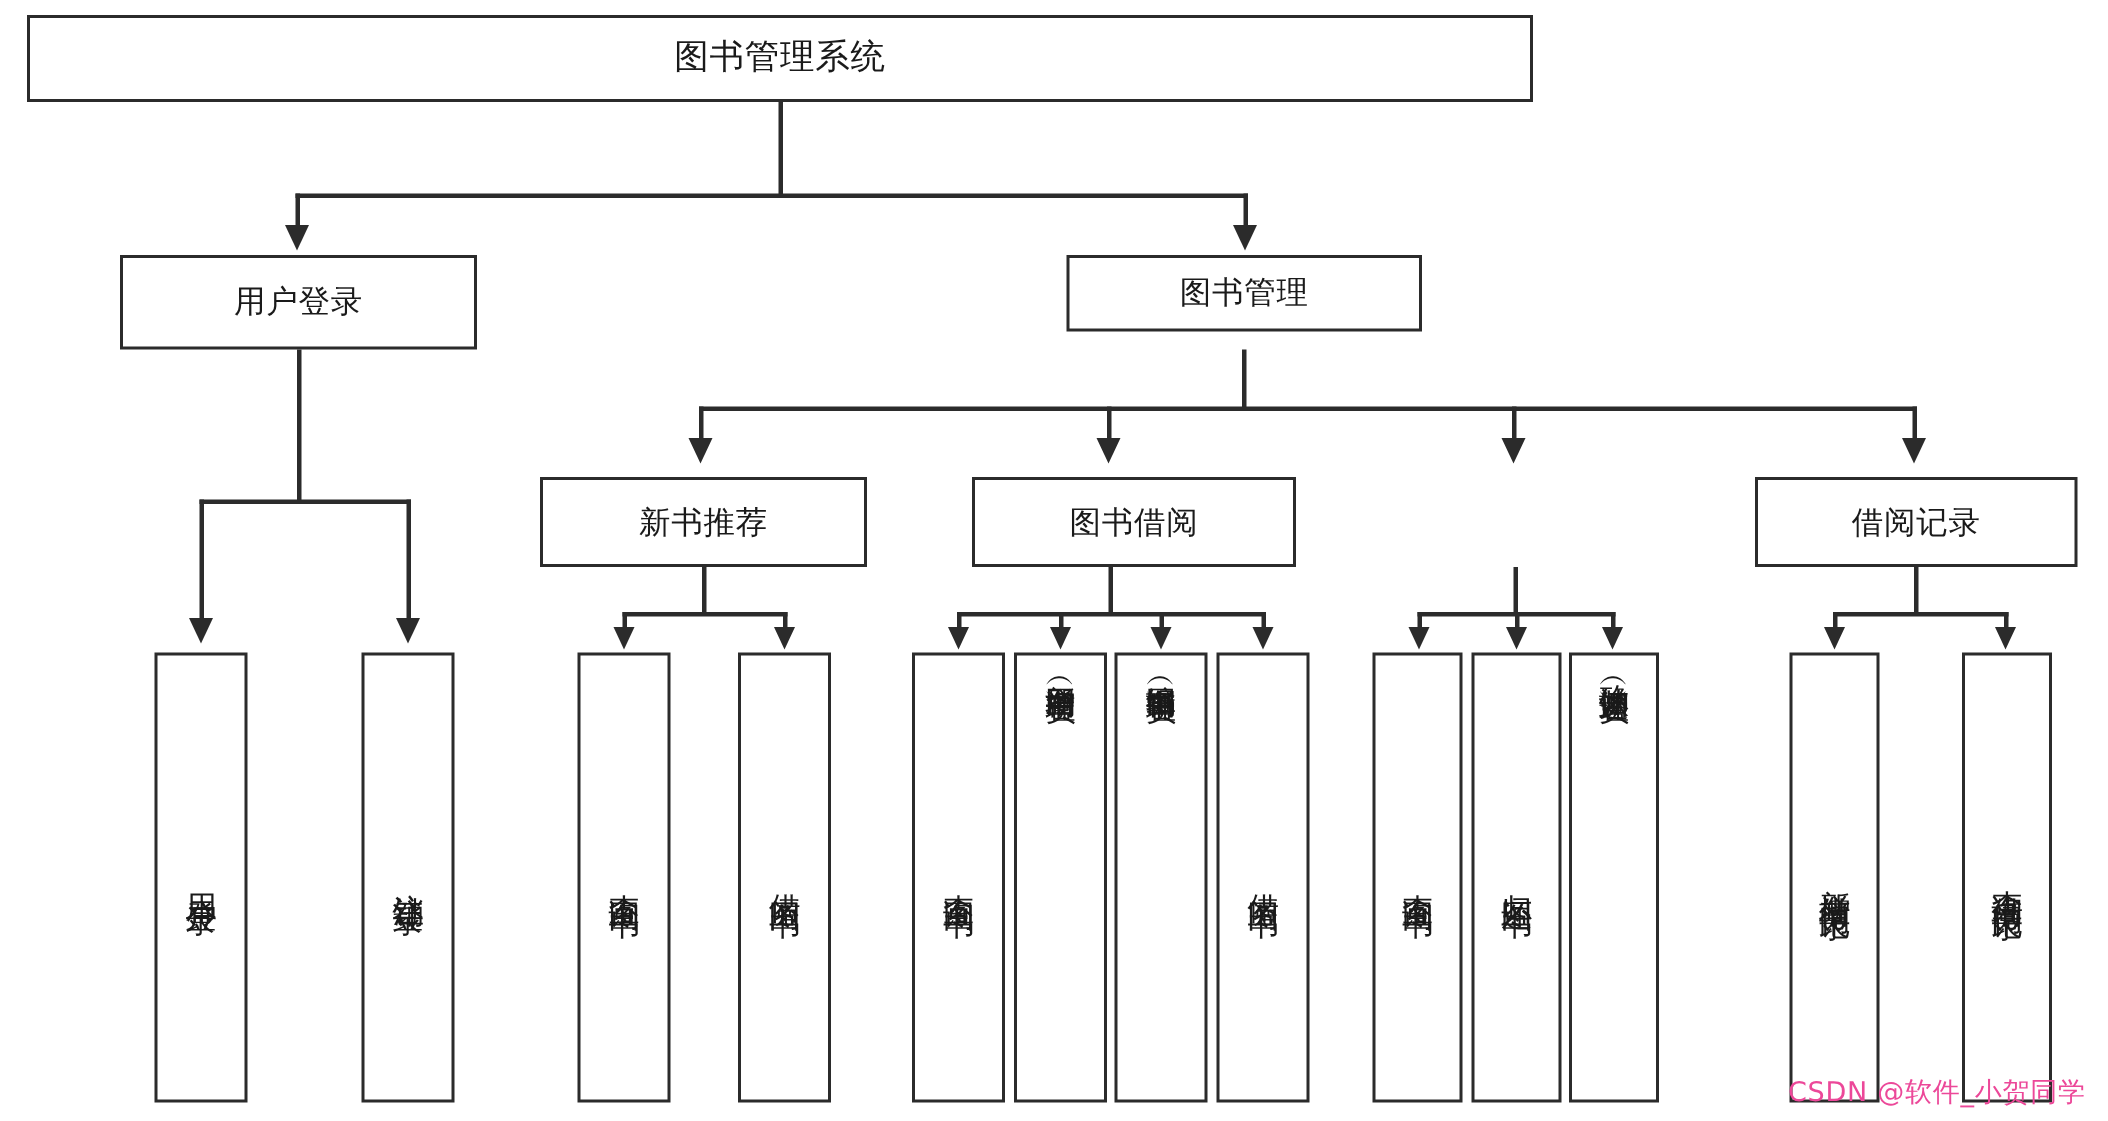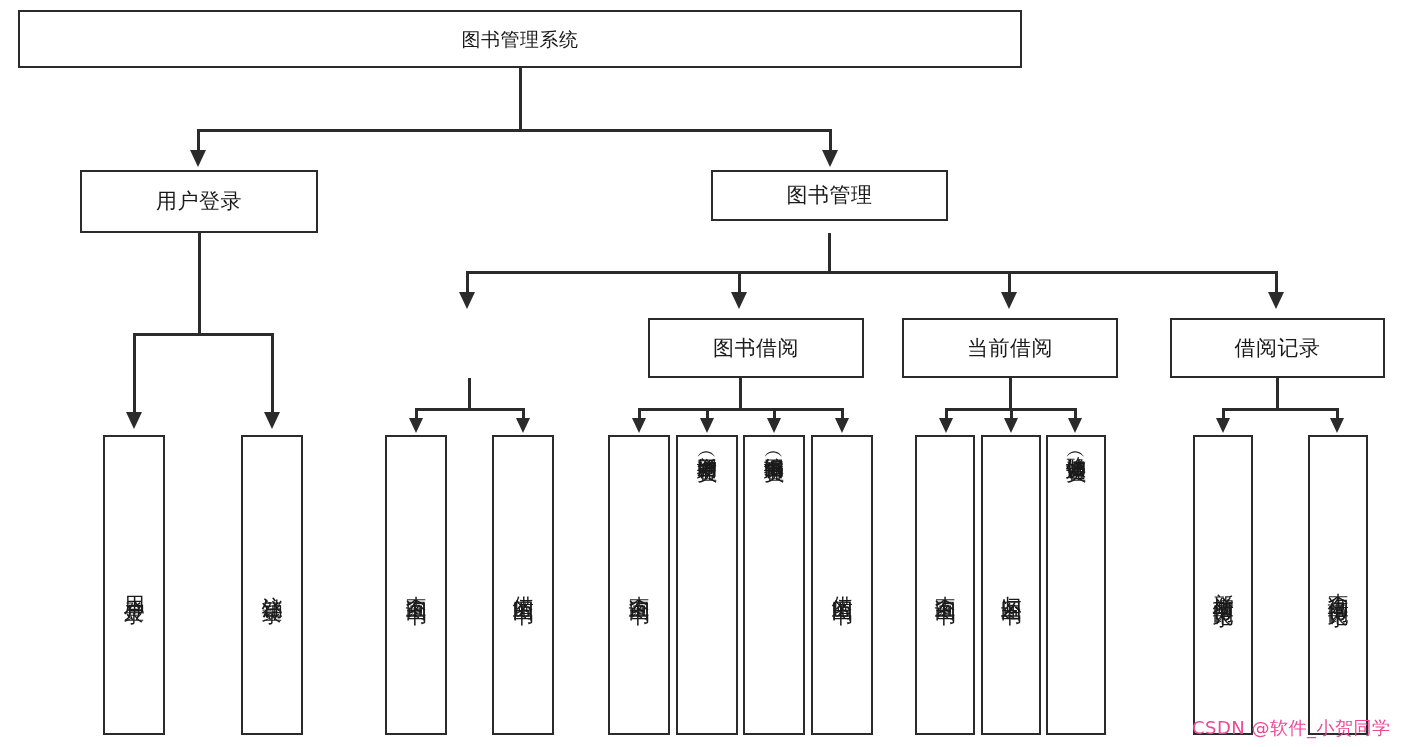--- a/index.html
+++ b/index.html
@@ -29,21 +29,21 @@
     color: #1a1a1a;
   }
   .node .label {
     font-size: 21px;
     line-height: 1.18;
     letter-spacing: 0.5px;
     white-space: nowrap;
     text-align: center;
   }
   
-  .node.root .label { font-size: 19px; }
+  .node.root .label { font-size: 23px; }
   .node.branch .label { font-size: 21px; }
 
   
   .node.leaf {
     border-width: 2px;
     align-items: flex-start;
     justify-content: center;
     padding-top: 4px;
   }
   .node.leaf .label {
@@ -135,25 +135,25 @@
   <div class="conn h" style="left:466px; top:271px; width:812px; height:3px;"></div>
   <div class="conn v" style="left:466px; top:271px; width:3px; height:24px;"></div>
   <div class="arrow" style="left:459px; top:292px;"></div>
   <div class="conn v" style="left:738px; top:271px; width:3px; height:24px;"></div>
   <div class="arrow" style="left:731px; top:292px;"></div>
   <div class="conn v" style="left:1008px; top:271px; width:3px; height:24px;"></div>
   <div class="arrow" style="left:1001px; top:292px;"></div>
   <div class="conn v" style="left:1275px; top:271px; width:3px; height:24px;"></div>
   <div class="arrow" style="left:1268px; top:292px;"></div>
 
+  <div class="node branch" style="left:360px; top:318px; width:218px; height:60px;">
+    <span class="label">新书推荐</span>
+  </div>
   <div class="node branch" style="left:632px; top:318px; width:216px; height:60px;margin-left:16px;">
     <span class="label">图书借阅</span>
-  </div>
-  <div class="node branch" style="left:902px; top:318px; width:216px; height:60px;">
-    <span class="label">当前借阅</span>
   </div>
   <div class="node branch" style="left:1170px; top:318px; width:215px; height:60px;align-items:center;">
     <span class="label">借阅记录</span>
   </div>
 
   <div class="conn v" style="left:468px; top:378px; width:3px; height:32px;"></div>
   <div class="conn h" style="left:415px; top:408px; width:110px; height:3px;"></div>
   <div class="conn v" style="left:415px; top:408px; width:3px; height:12px;"></div>
   <div class="arrow small" style="left:409px; top:418px;"></div>
   <div class="conn v" style="left:522px; top:408px; width:3px; height:12px;"></div>

